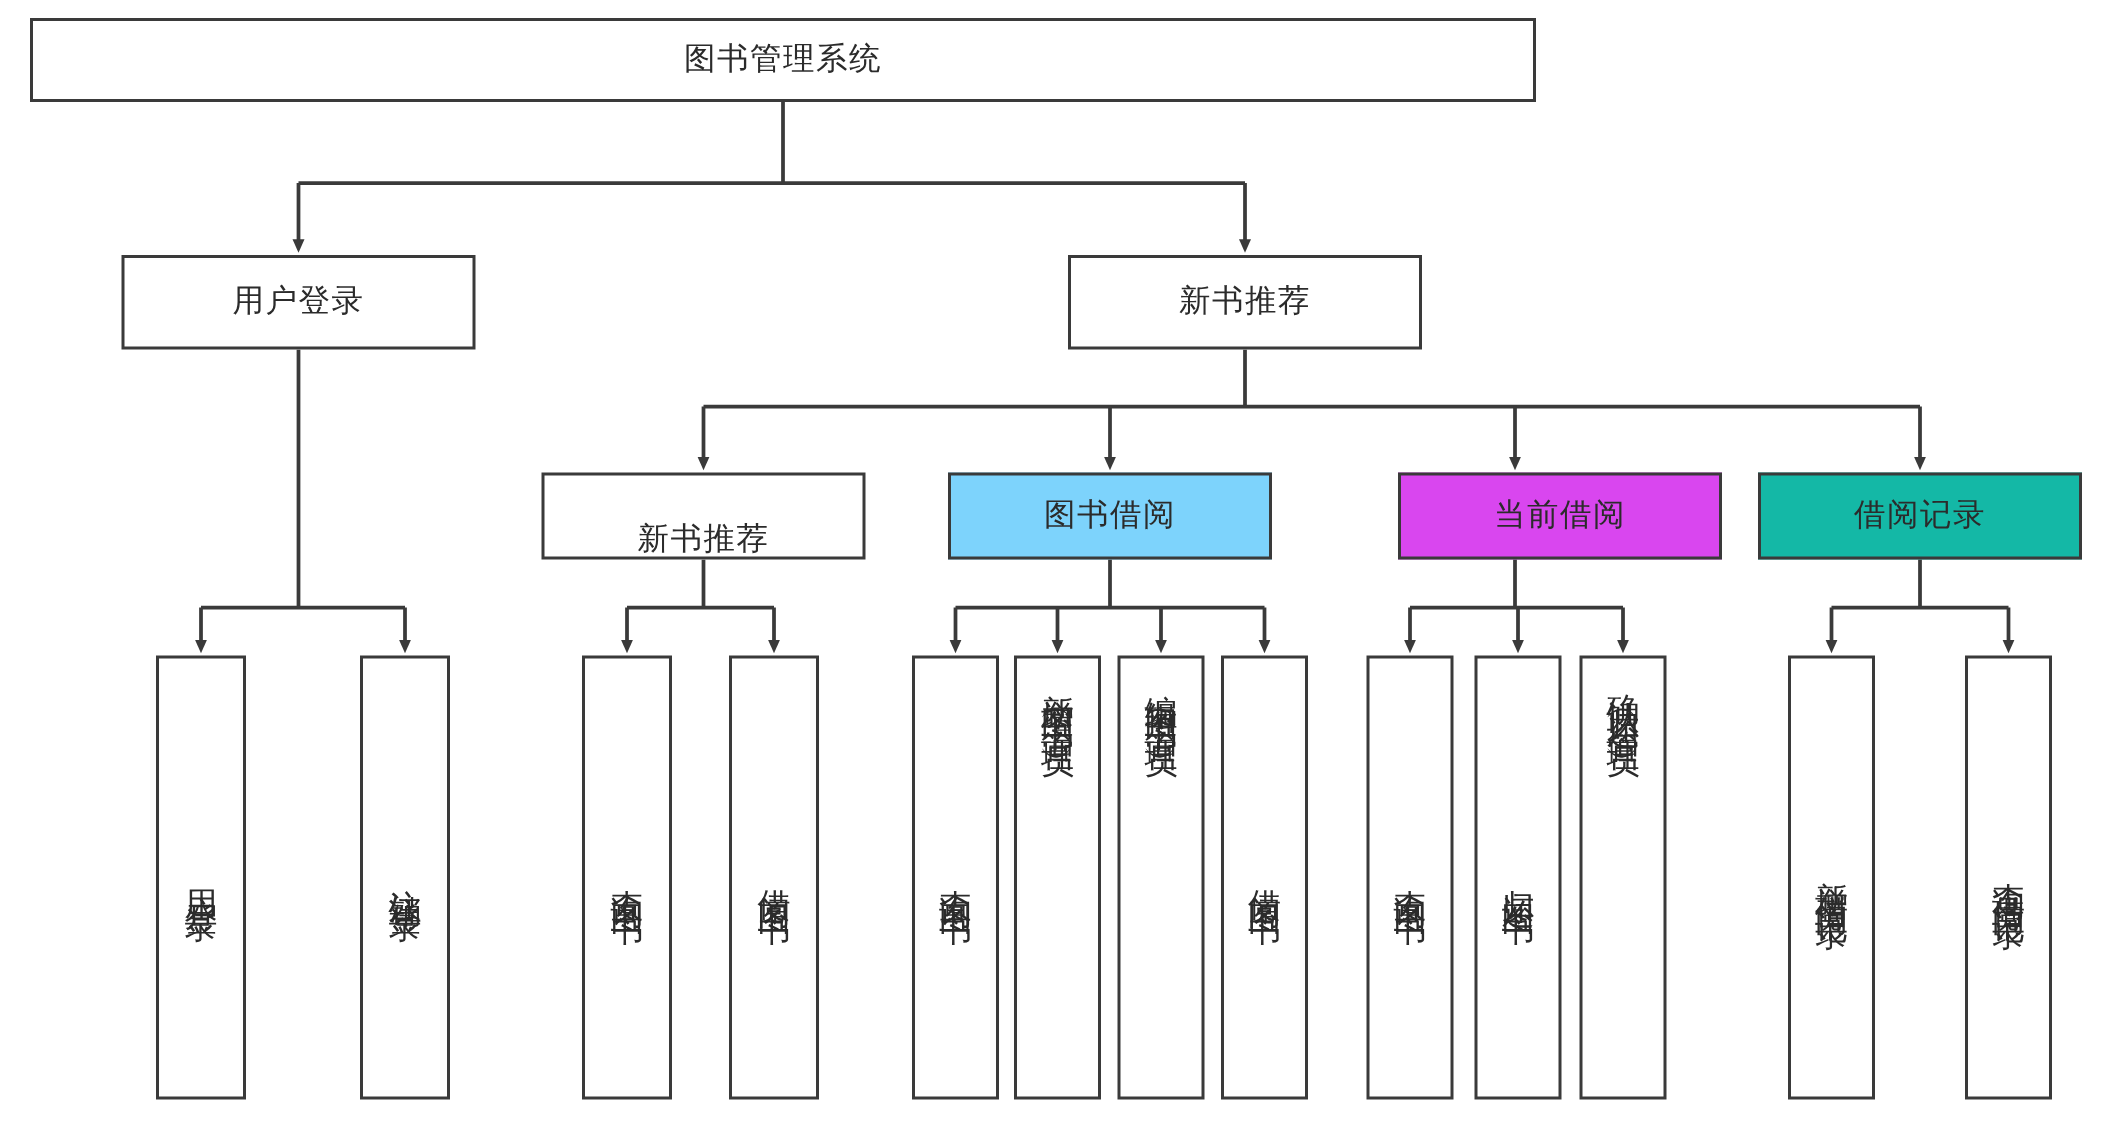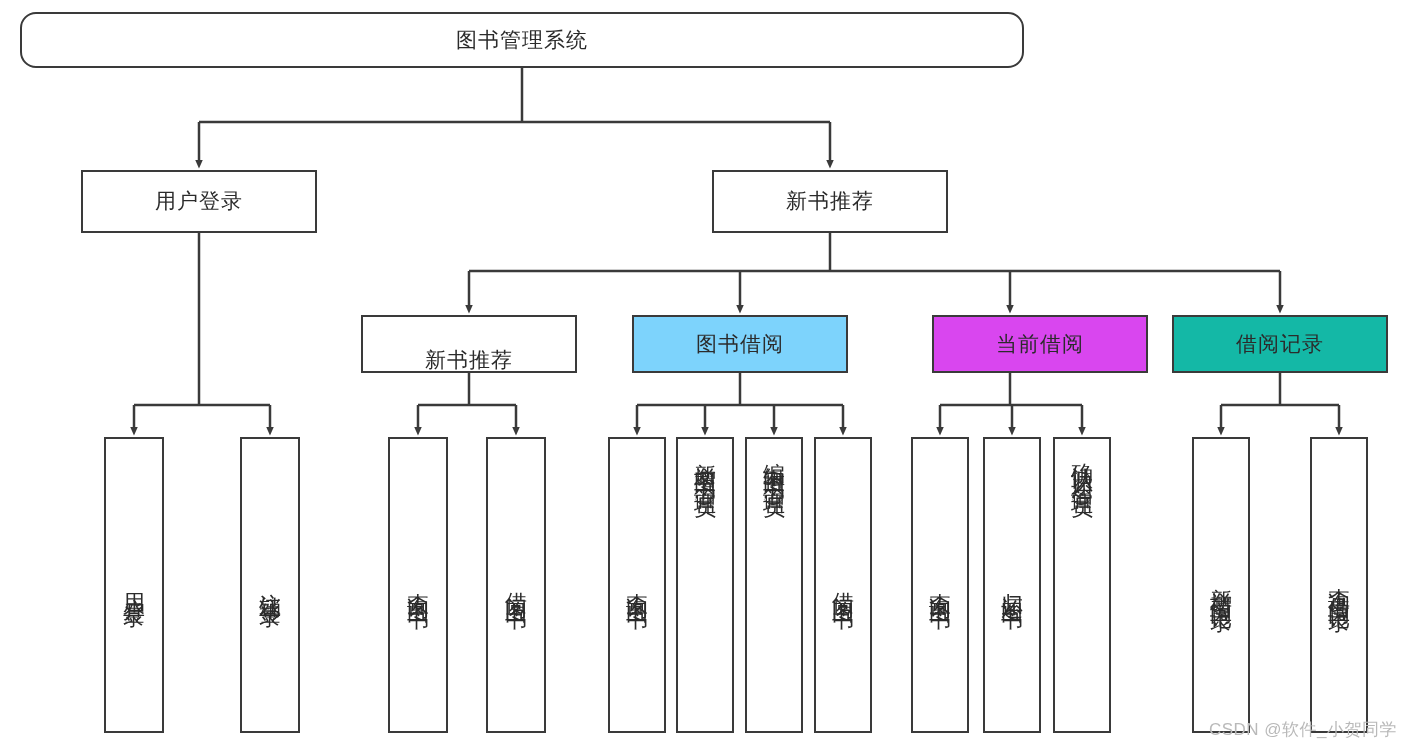--- a/index.html
+++ b/index.html
@@ -109,21 +109,21 @@
         <line x1="940" y1="405" x2="940" y2="428" stroke="#3a3a3a" stroke-width="2.5" marker-end="url(#arrow-head)"></line>
         <line x1="1012" y1="405" x2="1012" y2="428" stroke="#3a3a3a" stroke-width="2.5" marker-end="url(#arrow-head)"></line>
         <line x1="1082" y1="405" x2="1082" y2="428" stroke="#3a3a3a" stroke-width="2.5" marker-end="url(#arrow-head)"></line>
         <line x1="1280" y1="373" x2="1280" y2="405" stroke="#3a3a3a" stroke-width="2.5"></line>
         <line x1="1221" y1="405" x2="1339" y2="405" stroke="#3a3a3a" stroke-width="2.5"></line>
         <line x1="1221" y1="405" x2="1221" y2="428" stroke="#3a3a3a" stroke-width="2.5" marker-end="url(#arrow-head)"></line>
         <line x1="1339" y1="405" x2="1339" y2="428" stroke="#3a3a3a" stroke-width="2.5" marker-end="url(#arrow-head)"></line>
       </g>
   </svg>
   <div id="nodes-layer">
-      <div class="node-box" style="left: 20px; top: 12px; width: 1004px; height: 56px; border-color: rgb(58, 58, 58); background: rgb(255, 255, 255); border-radius: 16px;">
+      <div class="node-box" style="left: 20px; top: 12px; width: 1004px; height: 56px; border-color: rgb(58, 58, 58); background: rgb(255, 255, 255);">
         <span class="node-label" style="color: rgb(43, 43, 43);">图书管理系统</span>
       </div>
       <div class="node-box" style="left: 81px; top: 170px; width: 236px; height: 63px; border-color: rgb(58, 58, 58); background: rgb(255, 255, 255);">
         <span class="node-label" style="color: rgb(43, 43, 43);">用户登录</span>
       </div>
       <div class="node-box" style="left: 712px; top: 170px; width: 236px; height: 63px; border-color: rgb(58, 58, 58); background: rgb(255, 255, 255);">
         <span class="node-label" style="color: rgb(43, 43, 43);">新书推荐</span>
       </div>
       <div class="node-box" style="left: 361px; top: 315px; width: 216px; height: 58px; border-color: rgb(58, 58, 58); background: rgb(255, 255, 255);">
         <span class="node-label" style="color: rgb(43, 43, 43); margin-top: 32px;">新书推荐</span>
@@ -170,14 +170,13 @@
       <div class="node-box vertical" style="left: 1053px; top: 437px; width: 58px; height: 296px; border-color: rgb(58, 58, 58); background: rgb(255, 255, 255);">
         <span class="node-label" style="color: rgb(43, 43, 43);">确认归还（管理员）</span>
       </div>
       <div class="node-box vertical centered" style="left: 1192px; top: 437px; width: 58px; height: 296px; border-color: rgb(58, 58, 58); background: rgb(255, 255, 255);">
         <span class="node-label" style="color: rgb(43, 43, 43);">新增借阅记录</span>
       </div>
       <div class="node-box vertical centered" style="left: 1310px; top: 437px; width: 58px; height: 296px; border-color: rgb(58, 58, 58); background: rgb(255, 255, 255);">
         <span class="node-label" style="color: rgb(43, 43, 43);">查询借阅记录</span>
       </div>
     </div>
-  <div id="watermark">CSDN @软件_小贺同学</div>
 </div>
 
 </body></html>

